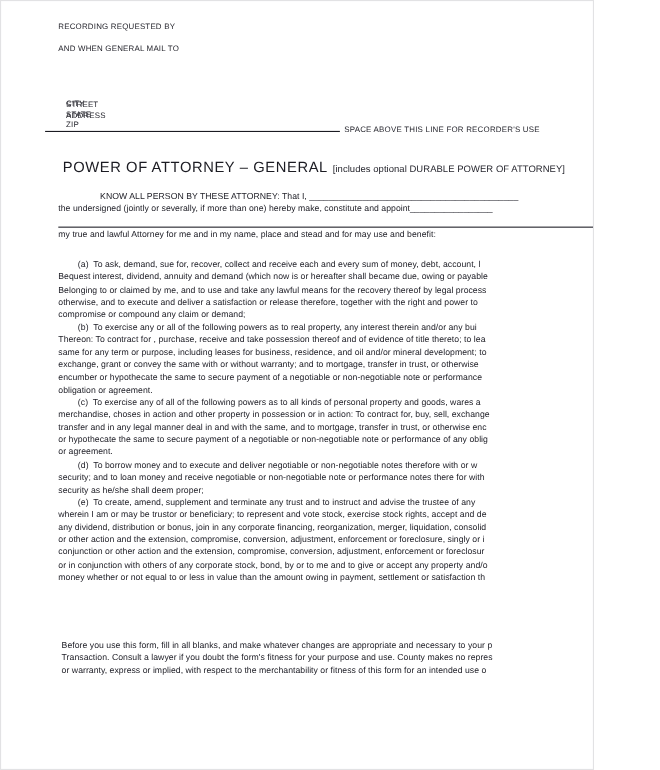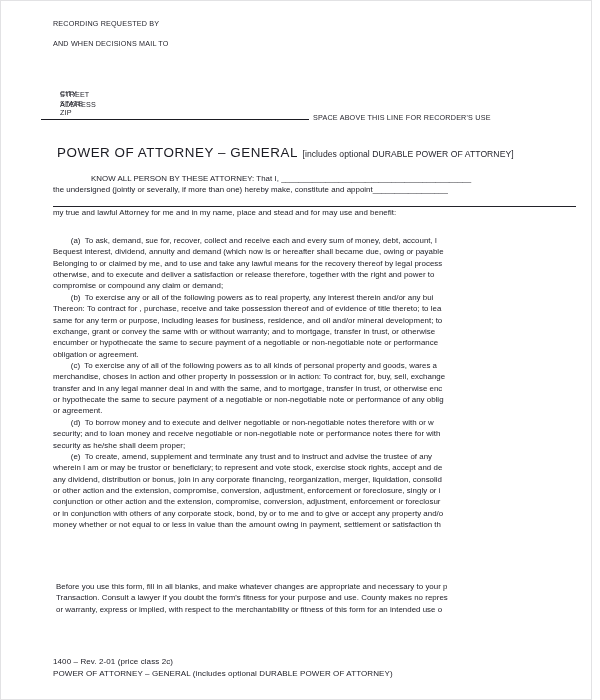--- a/index.html
+++ b/index.html
@@ -10,21 +10,21 @@
   body {
     width: 600px;
     height: 700px;
     font-family: "Liberation Sans", sans-serif;
     color: #1b1b22;
     overflow: hidden;
   }
 
   #page {
     position: relative;
-    width: 592px;
+    width: 540px;
     height: 700px;
     box-sizing: border-box;
     background: #ffffff;
     border: 1px solid #e2e2e4;
     overflow: hidden;
   }
 
   
   #doc {
     position: absolute;
@@ -174,21 +174,21 @@
   }
 </style>
 </head>
 <body>
 
 <div id="page">
   <div id="doc">
 
     <div id="rec-requested" class="rec-line">RECORDING REQUESTED BY</div>
 
-    <div id="rec-mailto" class="rec-line">AND WHEN DECISIONS MAIL TO</div>
+    <div id="rec-mailto" class="rec-line">AND WHEN GENERAL MAIL TO</div>
 
     <div id="addr-street" class="addr-block" style="white-space:pre;margin-top:27px;">STREET
 ADDRESS</div>
 
     <div id="addr-city" class="addr-block" style="white-space:pre;">CITY
 STATE
 ZIP</div>
 
     <div id="title-row">
       <span id="title-main">POWER OF ATTORNEY – GENERAL</span>
@@ -237,17 +237,15 @@
 conjunction or other action and the extension, compromise, conversion, adjustment, enforcement or foreclosur
 or in conjunction with others of any corporate stock, bond, by or to me and to give or accept any property and/o
 money whether or not equal to or less in value than the amount owing in payment, settlement or satisfaction th</div>
 
 
 
     <div id="disclaimer">Before you use this form, fill in all blanks, and make whatever changes are appropriate and necessary to your p
 Transaction. Consult a lawyer if you doubt the form's fitness for your purpose and use. County makes no repres
 or warranty, express or implied, with respect to the merchantability or fitness of this form for an intended use o</div>
 
-    <div id="footer">1400 – Rev. 2-01 (price class 2c)
-POWER OF ATTORNEY – GENERAL (includes optional DURABLE POWER OF ATTORNEY)</div>
 
   </div>
 </div>
 
 </body></html>

